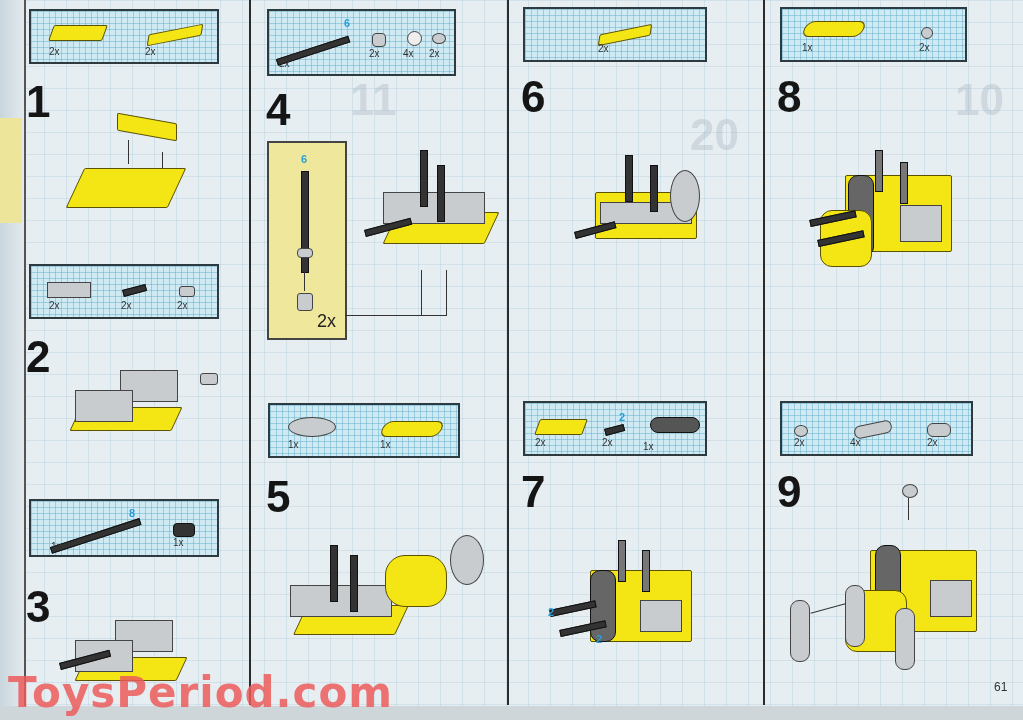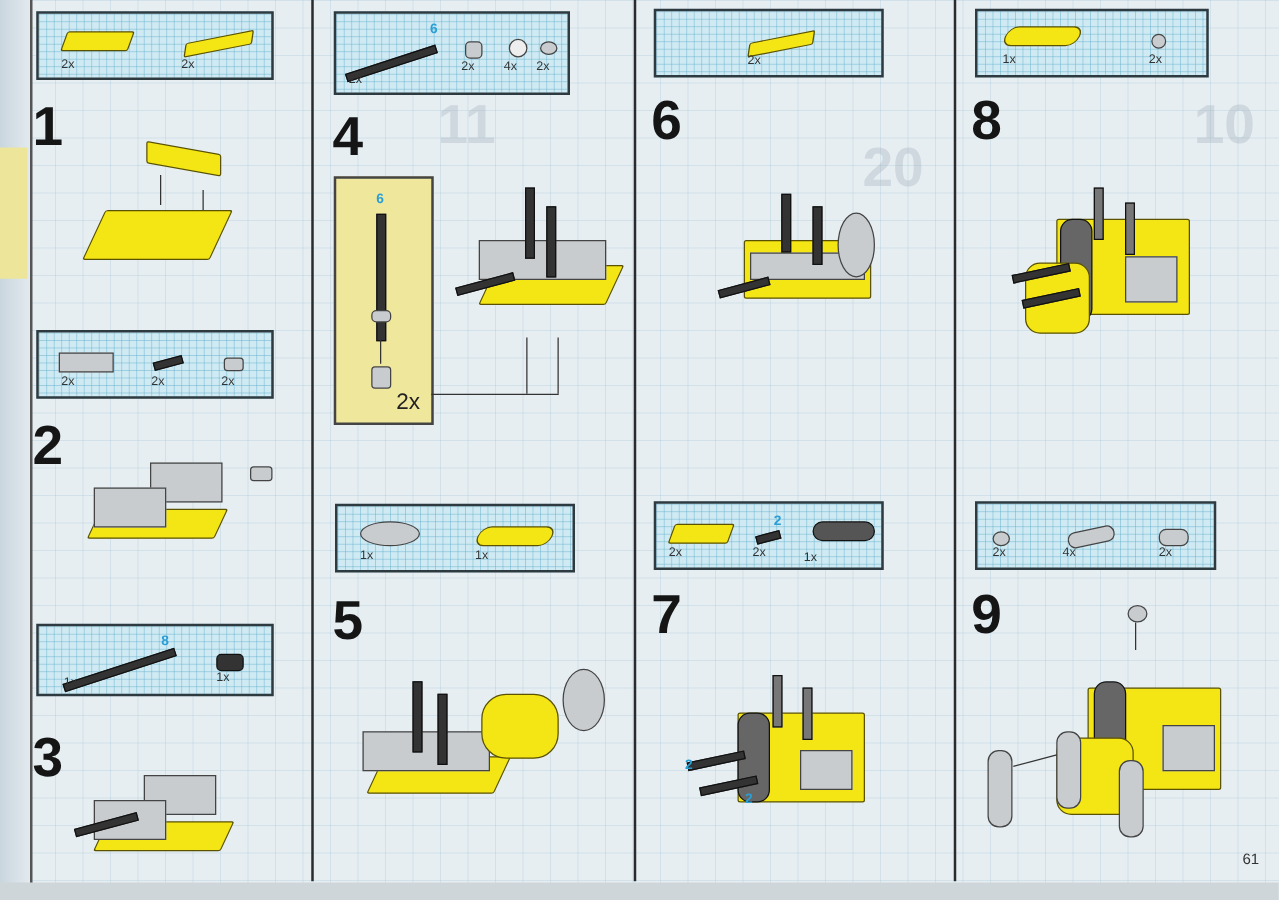--- a/index.html
+++ b/index.html
@@ -215,14 +215,15 @@
     <div class="brick-grey" style="left:140px;top:100px;width:40px;height:35px"></div>
     <div class="axle" style="left:85px;top:65px;width:24px;height:80px;background:#666;border-radius:10px;transform:none"></div>
     <div class="plate" style="left:55px;top:110px;width:60px;height:60px;border-radius:12px"></div>
     <div class="brick-grey" style="left:55px;top:105px;width:18px;height:60px;border-radius:9px"></div>
     <div class="brick-grey" style="left:105px;top:128px;width:18px;height:60px;border-radius:9px"></div>
     <div class="brick-grey" style="left:0px;top:120px;width:18px;height:60px;border-radius:9px"></div>
     <div class="arrow-line" style="left:20px;top:128px;width:36px;height:1px;transform:rotate(-15deg)"></div>
   </div>
 
   <div class="bottom-bar"></div>
+  <div class="watermark">ToysPeriod.com</div>
   <div class="pagenum">61</div>
 </div>
 
 </body></html>

